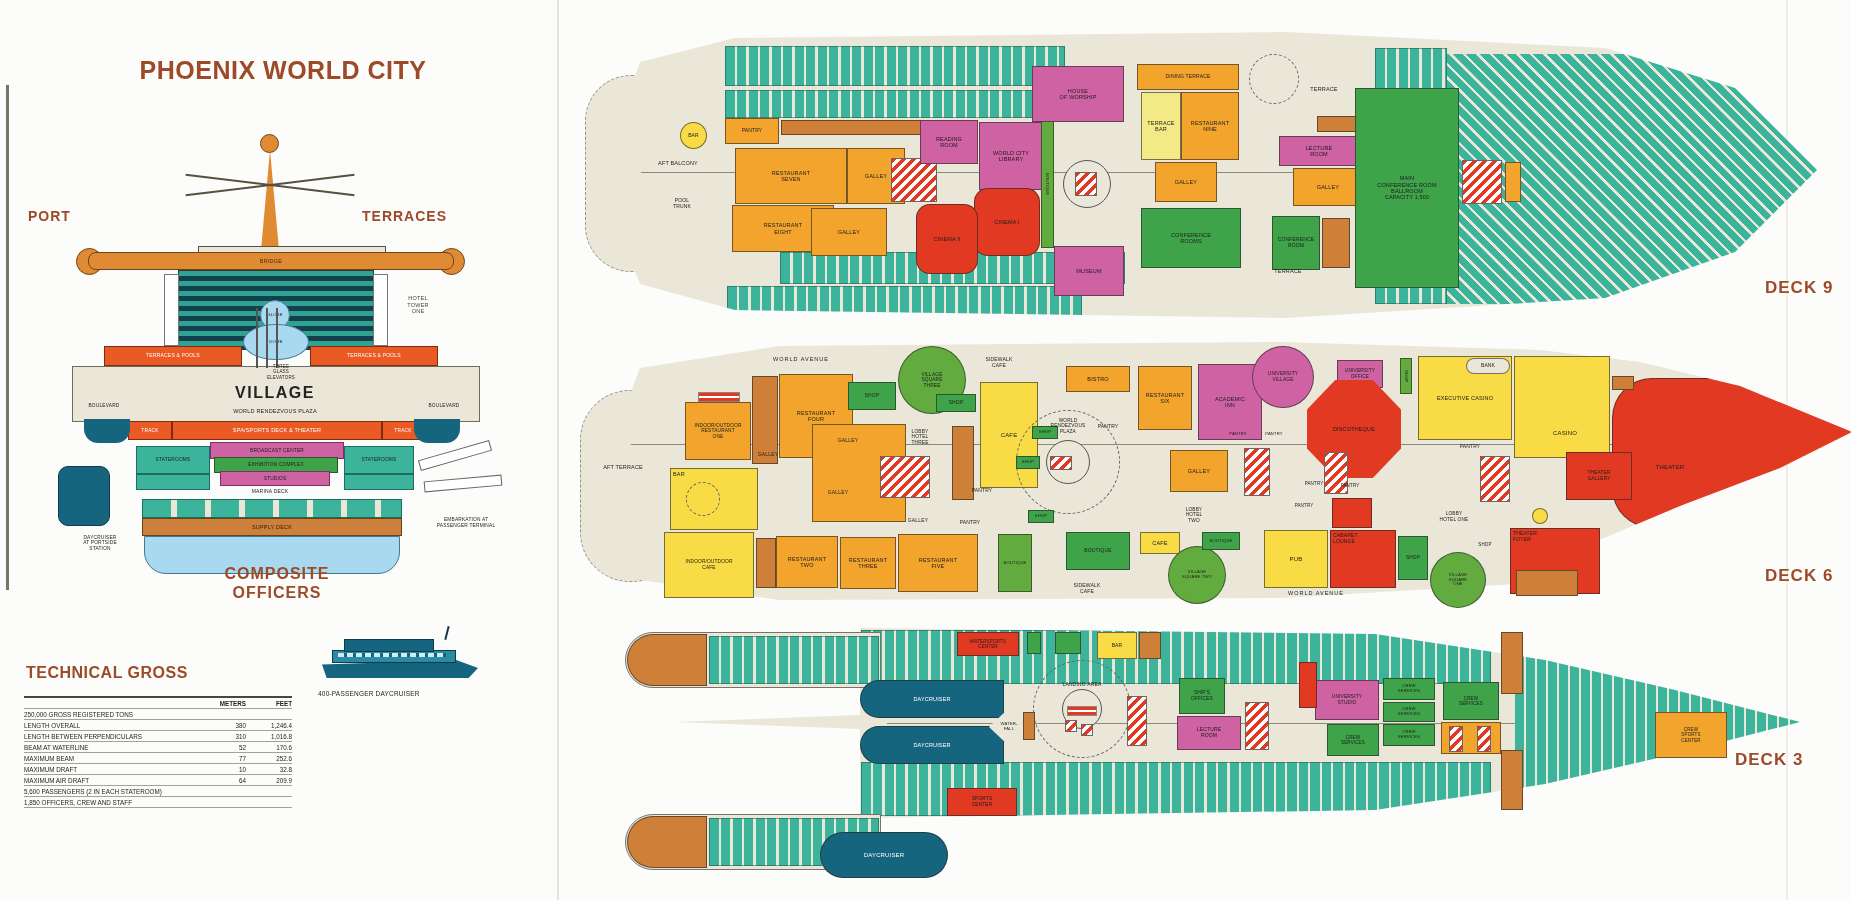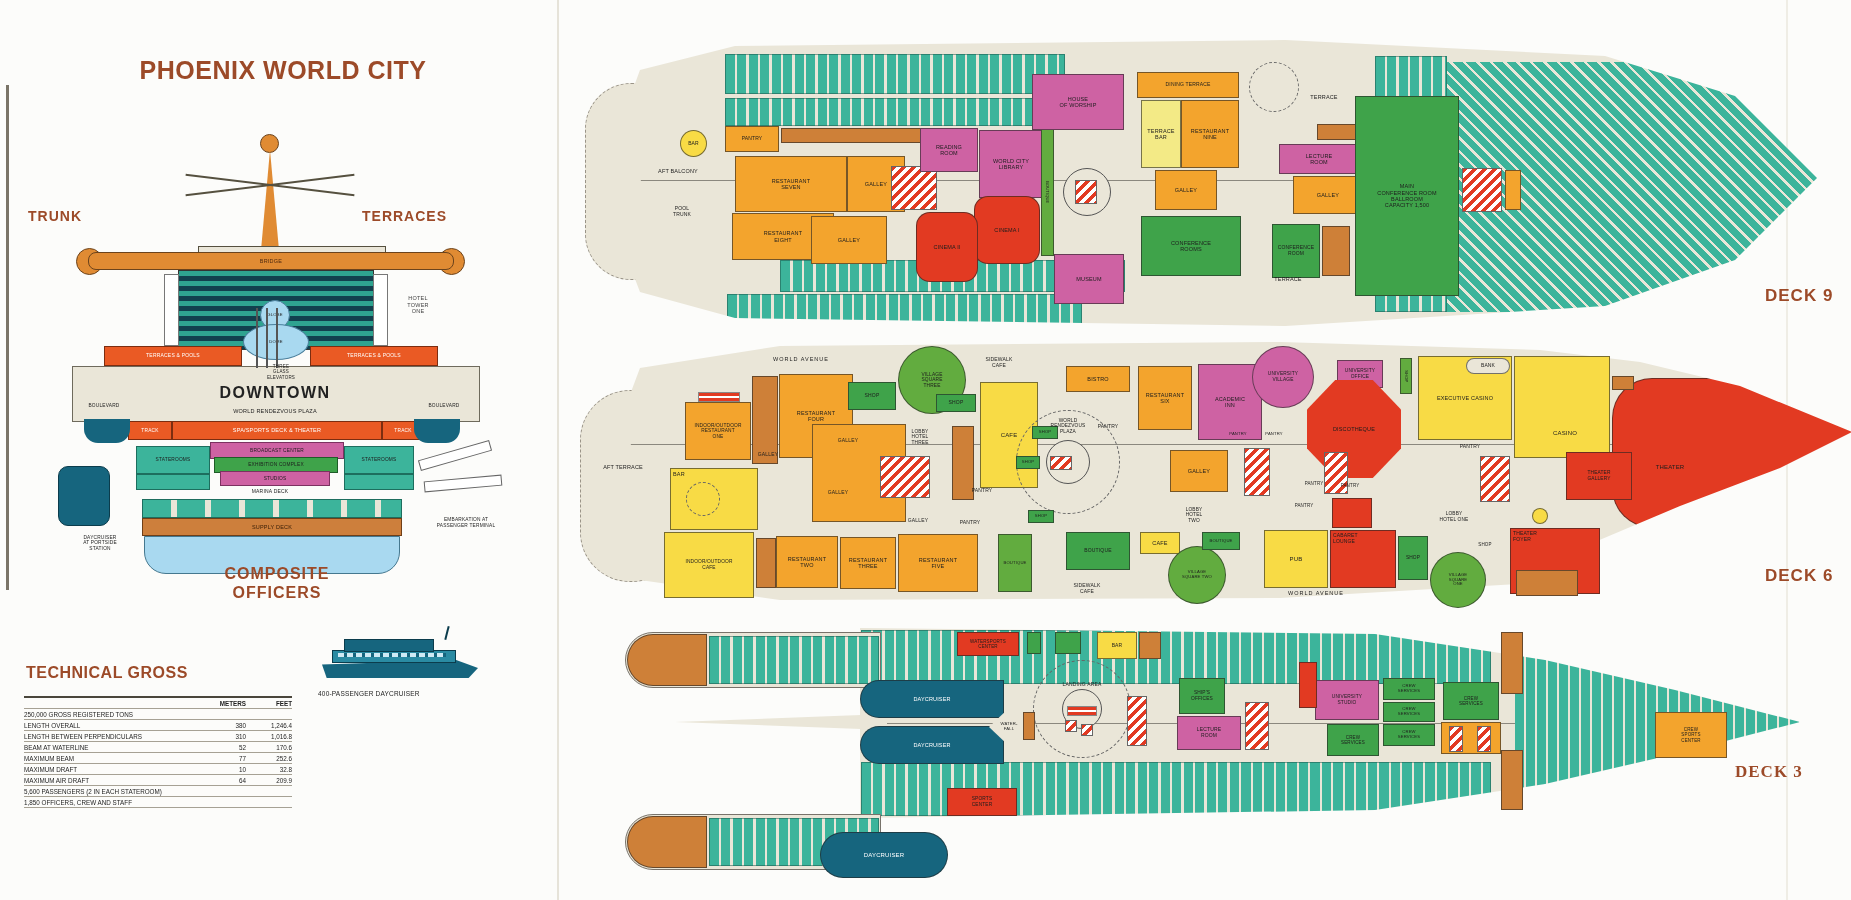--- a/index.html
+++ b/index.html
@@ -31,21 +31,21 @@
 
 <div id="canvas">
 
   <div class="fold" style="left:557px;background:#e6e3d9;"></div>
   <div class="fold" style="left:1786px;background:#efede5;"></div>
   <div class="ab" style="left:6px;top:85px;width:3px;height:505px;background:#7a7467;"></div>
 
   <div class="ab" style="left:0;top:0;width:560px;height:900px;padding-left:15px;">
 
     <div class="ab lbl brown" style="left:128px;top:56px;width:310px;height:30px;font-size:25px;letter-spacing:.5px;">PHOENIX WORLD CITY</div>
-    <div class="ab brown" style="left:28px;top:208px;font-size:14px;letter-spacing:1px;">TRUNK</div>
+    <div class="ab brown" style="left:28px;top:208px;font-size:14px;letter-spacing:1px;">PORT</div>
     <div class="ab brown" style="left:362px;top:208px;font-size:14px;letter-spacing:1px;">TERRACES</div>
 
     <div class="ab" style="left:0;top:0;width:560px;height:620px;">
 
       <div class="ab" style="left:260px;top:134px;width:17px;height:17px;background:#e08b33;border-radius:50%;border:1px solid #6b431c;"></div>
       <div class="ab" style="left:250px;top:150px;width:40px;height:98px;background:#e08b33;clip-path:polygon(50% 0,72% 100%,28% 100%);"></div>
       <div class="ab" style="left:185px;top:184px;width:170px;height:2px;background:#55503f;transform:rotate(7deg);"></div>
       <div class="ab" style="left:185px;top:184px;width:170px;height:2px;background:#55503f;transform:rotate(-7deg);"></div>
       <div class="ab" style="left:198px;top:246px;width:186px;height:8px;background:#eae6d8;border:1px solid #55503f;"></div>
 
@@ -68,21 +68,21 @@
       <div class="ab lbl" style="left:104px;top:346px;width:136px;height:18px;background:#ea5a24;border:1px solid #7c2d10;font-size:5px;color:#fff;">TERRACES &amp; POOLS</div>
       <div class="ab lbl" style="left:310px;top:346px;width:126px;height:18px;background:#ea5a24;border:1px solid #7c2d10;font-size:5px;color:#fff;">TERRACES &amp; POOLS</div>
 
       <div class="ab" style="left:72px;top:366px;width:406px;height:54px;background:#eae6d8;border:1px solid #6e6a5c;"></div>
       <div class="ab" style="left:256px;top:308px;width:2px;height:60px;background:#555;"></div>
       <div class="ab" style="left:266px;top:308px;width:2px;height:60px;background:#555;"></div>
       <div class="ab" style="left:276px;top:308px;width:2px;height:60px;background:#555;"></div>
       <div class="ab lbl" style="left:250px;top:360px;width:62px;height:24px;font-size:4.5px;">THREE
 GLASS
 ELEVATORS</div>
-      <div class="ab lbl" style="left:208px;top:384px;width:134px;height:18px;font-size:16px;font-weight:bold;letter-spacing:1.5px;color:#222;">DOWNTOWN</div>
+      <div class="ab lbl" style="left:208px;top:384px;width:134px;height:18px;font-size:16px;font-weight:bold;letter-spacing:1.5px;color:#222;">VILLAGE</div>
       <div class="ab lbl" style="left:212px;top:407px;width:126px;height:8px;font-size:5.5px;">WORLD RENDEZVOUS PLAZA</div>
       <div class="ab lbl" style="left:78px;top:402px;width:52px;height:8px;font-size:4.8px;">BOULEVARD</div>
       <div class="ab lbl" style="left:418px;top:402px;width:52px;height:8px;font-size:4.8px;">BOULEVARD</div>
 
       <div class="ab lbl" style="left:128px;top:421px;width:42px;height:17px;background:#ea5a24;border:1px solid #7c2d10;font-size:4.8px;color:#fff;">TRACK</div>
       <div class="ab lbl" style="left:172px;top:421px;width:208px;height:17px;background:#ea5a24;border:1px solid #7c2d10;font-size:5.5px;color:#fff;">SPA/SPORTS DECK &amp; THEATER</div>
       <div class="ab lbl" style="left:382px;top:421px;width:40px;height:17px;background:#ea5a24;border:1px solid #7c2d10;font-size:4.8px;color:#fff;">TRACK</div>
       <div class="ab" style="left:84px;top:419px;width:46px;height:24px;background:#16657e;border-radius:0 0 14px 14px;"></div>
       <div class="ab" style="left:414px;top:419px;width:46px;height:24px;background:#16657e;border-radius:0 0 14px 14px;"></div>
 
@@ -167,21 +167,21 @@
     <div class="ab" style="left:300px;top:608px;width:200px;height:100px;">
       <div class="ab" style="left:22px;top:52px;width:156px;height:18px;background:#16657e;clip-path:polygon(0 25%,86% 0,100% 45%,94% 100%,3% 100%);"></div>
       <div class="ab" style="left:32px;top:42px;width:122px;height:11px;background:#2a8ba3;border:1px solid #0b3c4c;"></div>
       <div class="ab" style="left:44px;top:31px;width:88px;height:11px;background:#16657e;border:1px solid #0b3c4c;"></div>
       <div class="ab" style="left:38px;top:45px;width:108px;height:4px;background:repeating-linear-gradient(90deg,#cfeaf5 0 6px,#16657e 6px 9px);"></div>
       <div class="ab" style="left:146px;top:18px;width:2px;height:14px;background:#0b3c4c;transform:rotate(14deg);"></div>
       <div class="ab" style="left:18px;top:82px;width:170px;font-size:6.5px;letter-spacing:.2px;">400-PASSENGER DAYCRUISER</div>
     </div>
   </div>
 
-  <div class="deck" style="left:585px;top:28px;width:1250px;height:312px;">
+  <div class="deck" style="left:585px;top:20px;width:1250px;height:312px;">
     <div class="blob" style="left:0;top:55px;width:92px;height:195px;border-radius:46px;"></div>
     <div class="hull" style="clip-path:polygon(55px 42px,150px 18px,700px 12px,1020px 28px,1150px 68px,1232px 150px,1150px 232px,1020px 278px,700px 298px,150px 290px,55px 264px,36px 214px,56px 152px,36px 94px);">
       <div class="cl" style="top:152px;"></div>
     <div class="room" style="left: 140px; top: 26px; width: 340px; height: 40px; font-size: 5px; background: repeating-linear-gradient(90deg, rgb(60, 180, 155) 0px, rgb(60, 180, 155) 9px, rgb(234, 230, 216) 9px, rgb(234, 230, 216) 11.5px); border: 1px solid rgba(25, 80, 70, 0.5);"></div>
         <div class="room" style="left: 140px; top: 70px; width: 340px; height: 28px; font-size: 5px; background: repeating-linear-gradient(90deg, rgb(60, 180, 155) 0px, rgb(60, 180, 155) 9px, rgb(234, 230, 216) 9px, rgb(234, 230, 216) 11.5px); border: 1px solid rgba(25, 80, 70, 0.5);"></div>
         <div class="room" style="left: 195px; top: 232px; width: 345px; height: 32px; font-size: 5px; background: repeating-linear-gradient(90deg, rgb(60, 180, 155) 0px, rgb(60, 180, 155) 9px, rgb(234, 230, 216) 9px, rgb(234, 230, 216) 11.5px); border: 1px solid rgba(25, 80, 70, 0.5);"></div>
         <div class="room" style="left: 142px; top: 266px; width: 355px; height: 32px; font-size: 5px; background: repeating-linear-gradient(90deg, rgb(60, 180, 155) 0px, rgb(60, 180, 155) 9px, rgb(234, 230, 216) 9px, rgb(234, 230, 216) 11.5px); border: 1px solid rgba(25, 80, 70, 0.5);"></div>
         <div class="room" style="left: 862px; top: 34px; width: 372px; height: 250px; font-size: 5px; background: repeating-linear-gradient(45deg, rgb(60, 180, 155) 0px, rgb(60, 180, 155) 7px, rgb(234, 230, 216) 7px, rgb(234, 230, 216) 9.5px);"></div>
         <div class="room" style="left: 790px; top: 28px; width: 72px; height: 52px; font-size: 5px; background: repeating-linear-gradient(90deg, rgb(60, 180, 155) 0px, rgb(60, 180, 155) 9px, rgb(234, 230, 216) 9px, rgb(234, 230, 216) 11.5px); border: 1px solid rgba(25, 80, 70, 0.5);"></div>
         <div class="room" style="left: 790px; top: 232px; width: 72px; height: 52px; font-size: 5px; background: repeating-linear-gradient(90deg, rgb(60, 180, 155) 0px, rgb(60, 180, 155) 9px, rgb(234, 230, 216) 9px, rgb(234, 230, 216) 11.5px); border: 1px solid rgba(25, 80, 70, 0.5);"></div>
@@ -353,21 +353,21 @@
       <div class="room" style="left: 690px; top: 258px; width: 92px; height: 10px; font-size: 5.5px; letter-spacing: 1px; background: transparent; z-index: 5;"><span>WORLD AVENUE</span></div>
     </div>
 
   <div class="deck" style="left:615px;top:620px;width:1200px;height:280px;">
     <div class="hull" style="clip-path:polygon(245px 8px,760px 14px,930px 40px,1060px 70px,1185px 102px,1060px 134px,930px 164px,760px 190px,245px 198px);">
       <div class="cl" style="top:103px;"></div>
     <div class="room" style="left: 246px; top: 10px; width: 630px; height: 54px; font-size: 5px; background: repeating-linear-gradient(90deg, rgb(60, 180, 155) 0px, rgb(60, 180, 155) 9px, rgb(234, 230, 216) 9px, rgb(234, 230, 216) 11.5px); border: 1px solid rgba(25, 80, 70, 0.5);"></div>
         <div class="room" style="left: 246px; top: 142px; width: 630px; height: 54px; font-size: 5px; background: repeating-linear-gradient(90deg, rgb(60, 180, 155) 0px, rgb(60, 180, 155) 9px, rgb(234, 230, 216) 9px, rgb(234, 230, 216) 11.5px); border: 1px solid rgba(25, 80, 70, 0.5);"></div>
         <div class="room" style="left: 900px; top: 20px; width: 290px; height: 165px; font-size: 5px; background: repeating-linear-gradient(90deg, rgb(60, 180, 155) 0px, rgb(60, 180, 155) 9px, rgb(234, 230, 216) 9px, rgb(234, 230, 216) 11px), repeating-linear-gradient(0deg, rgba(234, 230, 216, 0.55) 0px, rgba(234, 230, 216, 0.55) 12px, rgba(0, 0, 0, 0) 12px, rgba(0, 0, 0, 0) 24px);"></div>
       </div>
-    <div class="deck-label" style="left:1120px;top:142px;font-family:Liberation Serif, serif;">DECK 3</div>
+    <div class="deck-label" style="left:1120px;top:130px;">DECK 3</div>
   <div class="room" style="left: 10px; top: 12px; width: 256px; height: 56px; font-size: 5px; background: rgb(234, 230, 216); border: 1px solid rgb(119, 114, 106); border-radius: 28px 0px 0px 28px;"></div>
       <div class="room" style="left: 12px; top: 14px; width: 80px; height: 52px; font-size: 5px; background: rgb(206, 128, 56); border: 1px solid rgba(35, 35, 35, 0.6); border-radius: 26px 0px 0px 26px;"></div>
       <div class="room" style="left: 94px; top: 16px; width: 170px; height: 48px; font-size: 5px; background: repeating-linear-gradient(90deg, rgb(60, 180, 155) 0px, rgb(60, 180, 155) 9px, rgb(234, 230, 216) 9px, rgb(234, 230, 216) 11.5px); border: 1px solid rgba(25, 80, 70, 0.5);"></div>
       <div class="room" style="left: 10px; top: 194px; width: 256px; height: 56px; font-size: 5px; background: rgb(234, 230, 216); border: 1px solid rgb(119, 114, 106); border-radius: 28px 0px 0px 28px;"></div>
       <div class="room" style="left: 12px; top: 196px; width: 80px; height: 52px; font-size: 5px; background: rgb(206, 128, 56); border: 1px solid rgba(35, 35, 35, 0.6); border-radius: 26px 0px 0px 26px;"></div>
       <div class="room" style="left: 94px; top: 198px; width: 170px; height: 48px; font-size: 5px; background: repeating-linear-gradient(90deg, rgb(60, 180, 155) 0px, rgb(60, 180, 155) 9px, rgb(234, 230, 216) 9px, rgb(234, 230, 216) 11.5px); border: 1px solid rgba(25, 80, 70, 0.5);"></div>
       <div class="room" style="left: 60px; top: 94px; width: 212px; height: 16px; font-size: 5px; background: rgb(234, 230, 216); clip-path: polygon(0px 50%, 100% 0px, 100% 100%);"></div>
       <div class="room" style="left: 245px; top: 60px; width: 144px; height: 38px; font-size: 5.5px; color: rgb(255, 255, 255); background: rgb(22, 101, 126); border: 1px solid rgba(35, 35, 35, 0.6); border-radius: 19px 0px 0px 19px;"><span>DAYCRUISER</span></div>
       <div class="room" style="left: 245px; top: 106px; width: 144px; height: 38px; font-size: 5.5px; color: rgb(255, 255, 255); background: rgb(22, 101, 126); border: 1px solid rgba(35, 35, 35, 0.6); border-radius: 19px 0px 0px 19px;"><span>DAYCRUISER</span></div>
       <div class="room" style="left: 342px; top: 12px; width: 62px; height: 24px; font-size: 4.5px; background: rgb(226, 58, 34); border: 1px solid rgba(35, 35, 35, 0.6);"><span>WATERSPORTS

